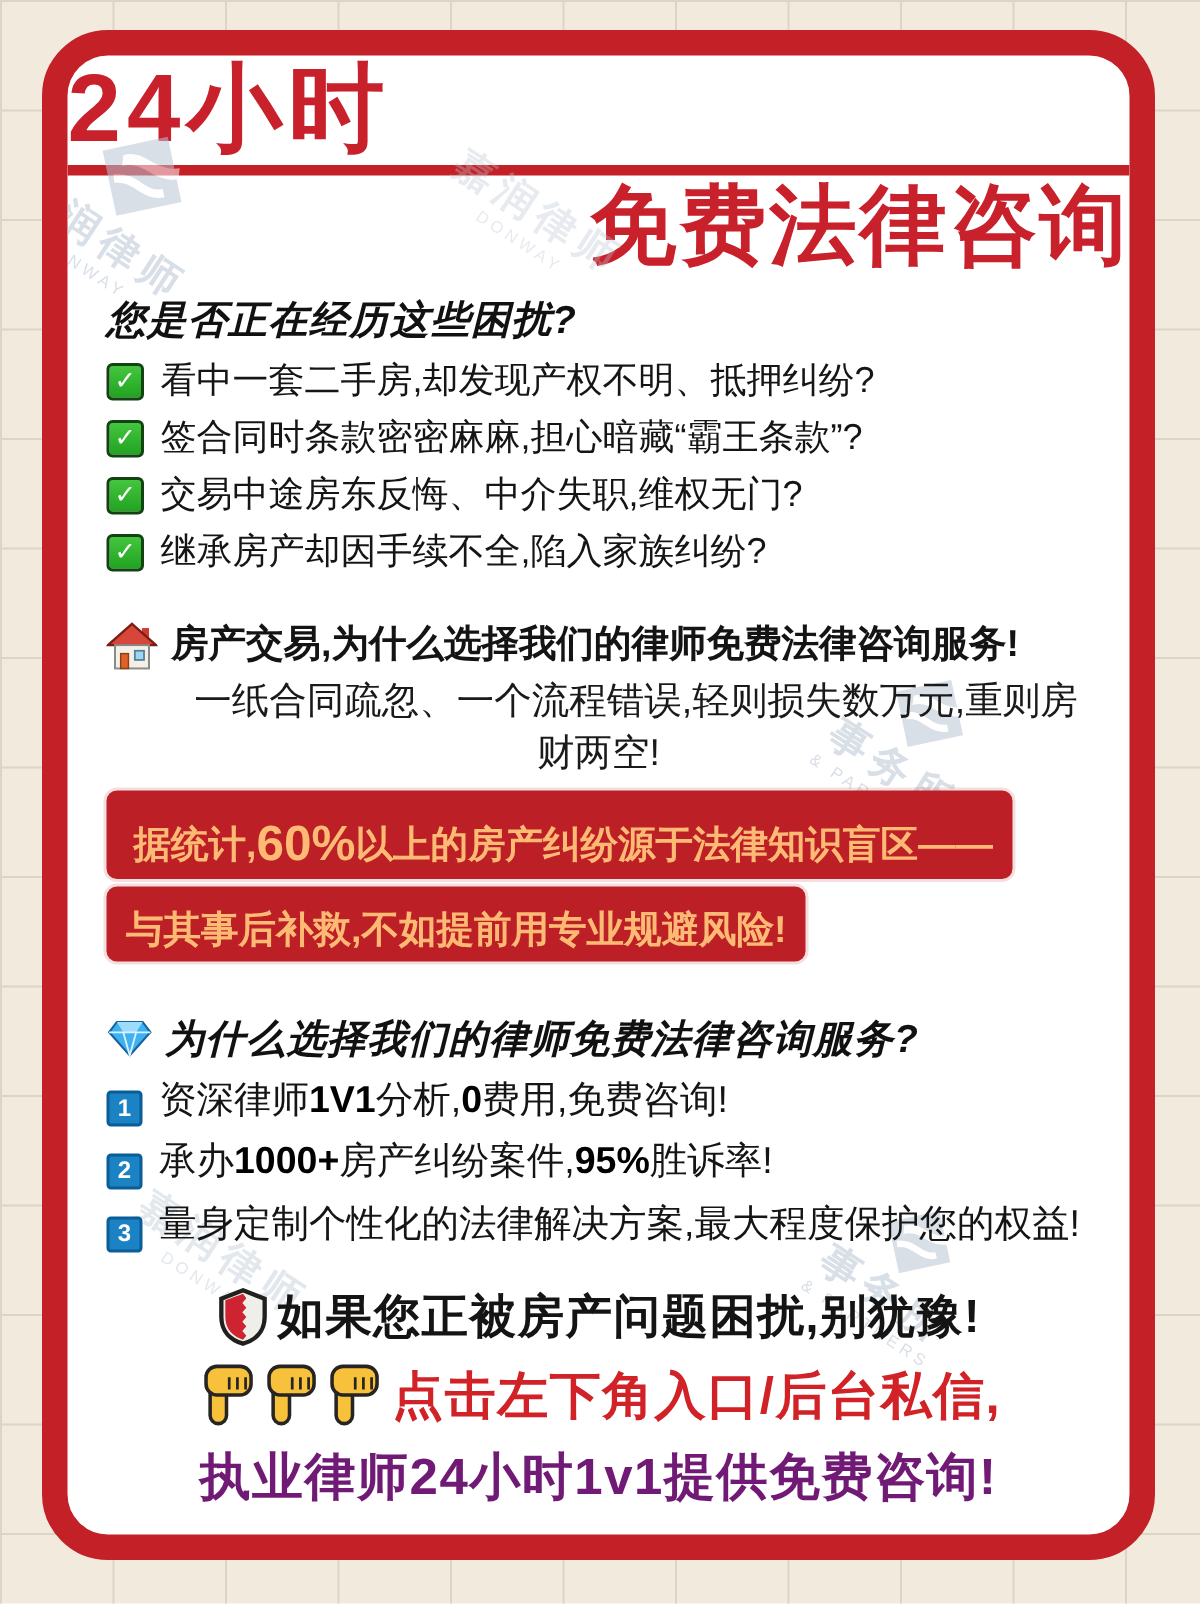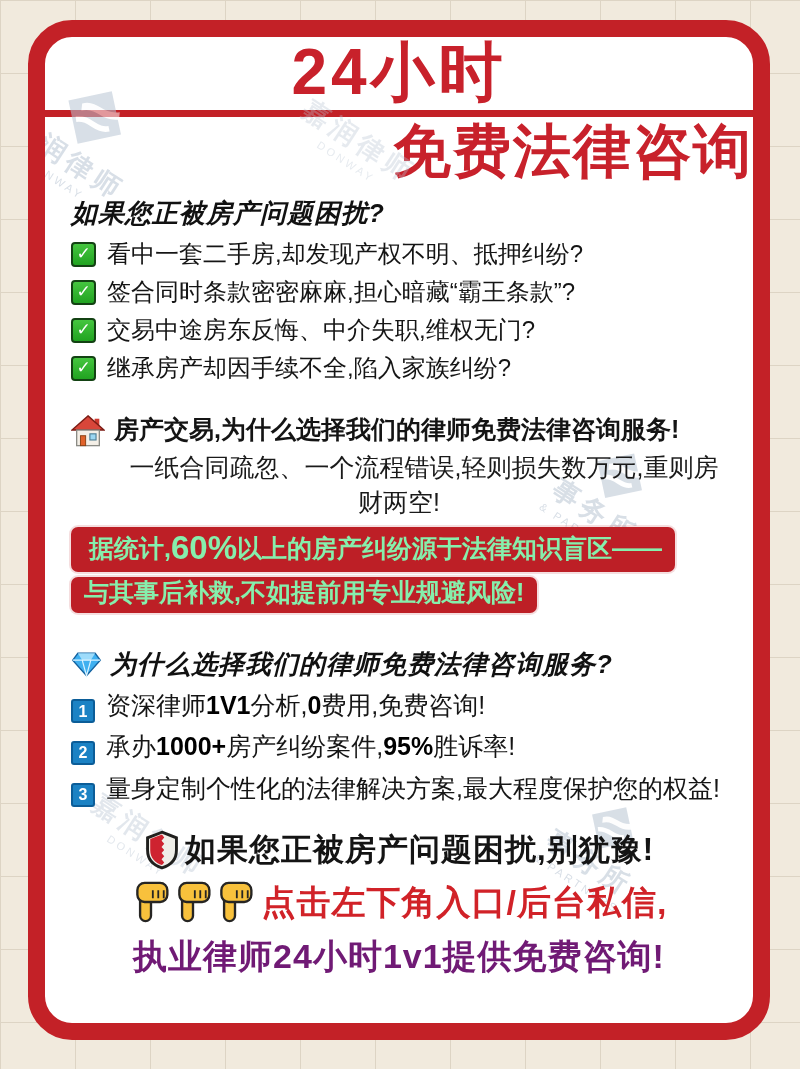--- a/index.html
+++ b/index.html
@@ -34,21 +34,21 @@
   .wm .wm-en{ font-size:11px; letter-spacing:3px; }
   .wm svg{ display:block; }
   .wm-a{ left:14px; top:18px; }
   .wm-b{ left:268px; top:58px; opacity:.35; }
   .wm-c{ left:548px; top:388px; }
   .wm-d{ left:58px; top:752px; opacity:.4; }
   .wm-e{ left:540px; top:742px; }
 
   
   .title1{
-    margin-top:2px; text-align:center;
+    margin-top:2px; text-align:left;
     font-size:64px; line-height:66px; font-weight:900;
     color:#c8212b; letter-spacing:4px;
   }
   .separator{ height:7px; background:#c32127; margin:5px 0 3px; }
   .title2{
     text-align:right; font-size:58px; line-height:62px;
     font-weight:900; color:#c8212b; letter-spacing:2px;
   }
 
   
@@ -73,22 +73,22 @@
   
   .house{ margin-top:30px; }
   .lead{ display:flex; align-items:flex-start; gap:9px;
          font-size:25px; font-weight:800; color:#141414; line-height:1.3; }
   .lead svg{ flex:0 0 auto; margin-top:1px; }
   .para{ font-size:25px; color:#1a1a1a; line-height:1.38; text-indent:2em; margin-top:2px;text-align:center; }
 
   
   .banners{ margin-top:8px; }
   .banner{
-    display:inline-block; background:#bd1f26; color:#86efac;
-    font-weight:800; border-radius:7px; padding:0 13px 4px;
+    display:inline-block; background:#bd1f26; color:#fdba74;
+    font-weight:800; border-radius:7px; padding:14px 13px 4px;
     font-size:25px; line-height:1.25;
     box-shadow:0 0 0 2px rgba(189,31,38,.15);
   }
   .banner .big{ font-size:33px; font-weight:900; vertical-align:-2px; }
   .banner-row1{ padding-left:18px; }
   .banner-row2{ margin-top:5px; }
 
   
   .why{ margin-top:34px; }
   .why .sec-heading{ display:flex; align-items:center; gap:8px; }
@@ -163,21 +163,21 @@
     <span class="wm-en">&amp; PARTNERS</span>
   </div>
 
   <div class="title1">24小时</div>
   <div class="separator"></div>
   <div class="title2">免费法律咨询</div>
 
   <div class="content">
 
     <div class="pain">
-      <div class="sec-heading">如果您正被房产问题困扰?</div>
+      <div class="sec-heading">您是否正在经历这些困扰?</div>
       <ul>
         <li>
           <span class="checkbox">✓</span>
           <span>看中一套二手房,却发现产权不明、抵押纠纷?</span>
         </li>
         <li>
           <span class="checkbox">✓</span>
           <span>签合同时条款密密麻麻,担心暗藏“霸王条款”?</span>
         </li>
         <li>

